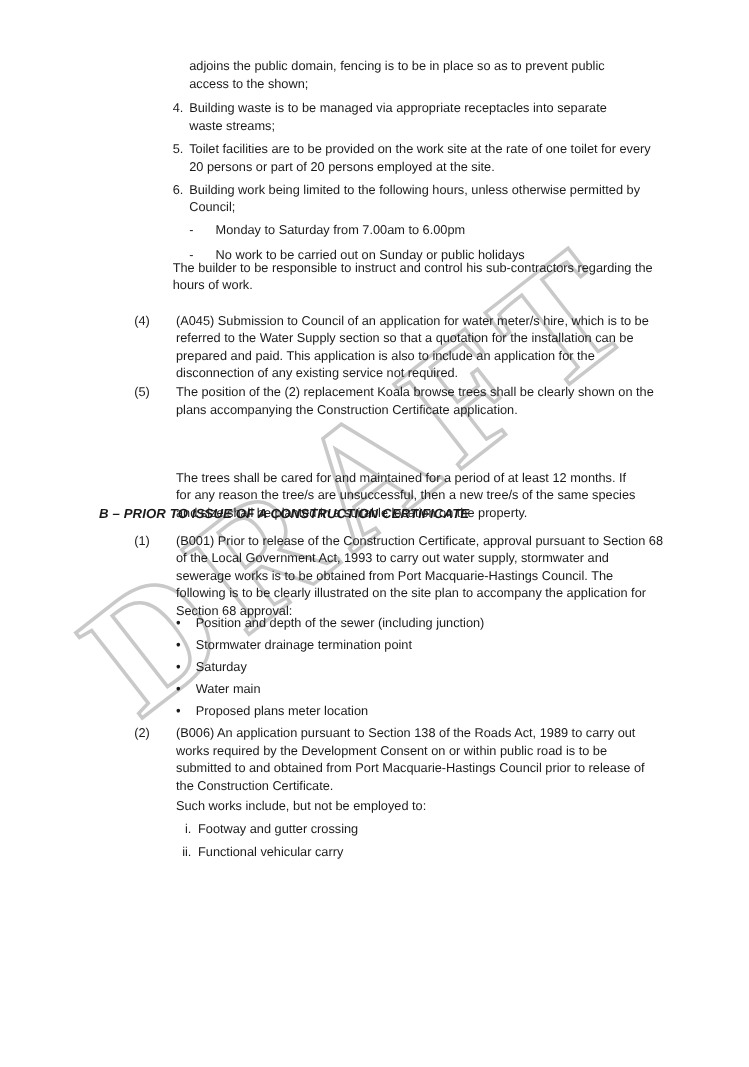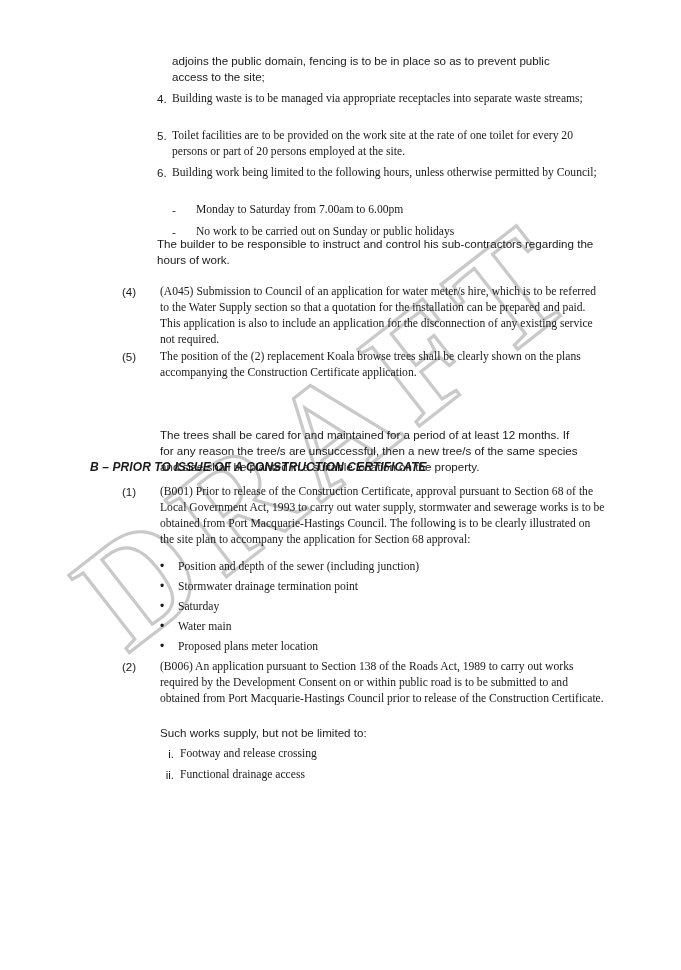--- a/index.html
+++ b/index.html
@@ -62,21 +62,20 @@
   }
   .marker {
     flex: 0 0 auto;
     font-size: 11.6px;
     line-height: 15.9px;
   }
   .body-text {
     flex: 1 1 auto;
     font-size: 11.6px;
     line-height: 15.9px;
-    font-family: Liberation Serif, serif;
   }
 
   
   .lvl-num .marker    { width: 15px; }
   .lvl-dash .marker   { width: 24px; }
   .lvl-clause .marker { width: 38px; }
   .lvl-bullet .marker { width: 18px; }
   .lvl-roman .marker  { width: 18px; text-align: right; padding-right: 6px; }
 
   .bullet-glyph {
@@ -97,21 +96,21 @@
 
 <svg id="watermark" viewBox="0 0 681 600" xmlns="http://www.w3.org/2000/svg">
   <g transform="rotate(-38 340 300)">
     <text x="340" y="330" text-anchor="middle">DRAFT</text>
   </g>
 </svg>
 
 <div id="page">
 
   <div class="block para" style="left:172px; top:53px; width:412px;">
-    <span>adjoins the public domain, fencing is to be in place so as to prevent public access to the site;</span>
+    <span>adjoins the public domain, fencing is to be in place so as to prevent public access to the shown;</span>
   </div>
 
   <div class="block row lvl-num" style="left:157px; top:91px; width:427px;">
     <span class="marker">4.</span>
     <span class="body-text">Building waste is to be managed via appropriate receptacles into separate waste streams;</span>
   </div>
 
   <div class="block row lvl-num" style="left:157px; top:128px; width:441px;">
     <span class="marker">5.</span>
     <span class="body-text">Toilet facilities are to be provided on the work site at the rate of one toilet for every 20 persons or part of 20 persons employed at the site.</span>
@@ -183,26 +182,26 @@
     <span class="marker bullet-glyph">•</span>
     <span class="body-text">Proposed plans meter location</span>
   </div>
 
   <div class="block row lvl-clause" style="left:122px; top:659px; width:483px;">
     <span class="marker">(2)</span>
     <span class="body-text">(B006) An application pursuant to Section 138 of the Roads Act, 1989 to carry out works required by the Development Consent on or within public road is to be submitted to and obtained from Port Macquarie-Hastings Council prior to release of the Construction Certificate.</span>
   </div>
 
   <div class="block para" style="left:160px; top:725px; width:424px;">
-    <span>Such works supply, but not be limited to:</span>
+    <span>Such works include, but not be employed to:</span>
   </div>
 
   <div class="block row lvl-roman" style="left:156px; top:746px; width:424px;">
     <span class="marker">i.</span>
-    <span class="body-text">Footway and release crossing</span>
+    <span class="body-text">Footway and gutter crossing</span>
   </div>
 
   <div class="block row lvl-roman" style="left:156px; top:767px; width:424px;align-items:flex-end;">
     <span class="marker">ii.</span>
-    <span class="body-text">Functional drainage access</span>
+    <span class="body-text">Functional vehicular carry</span>
   </div>
 
 </div>
 
 </body></html>

